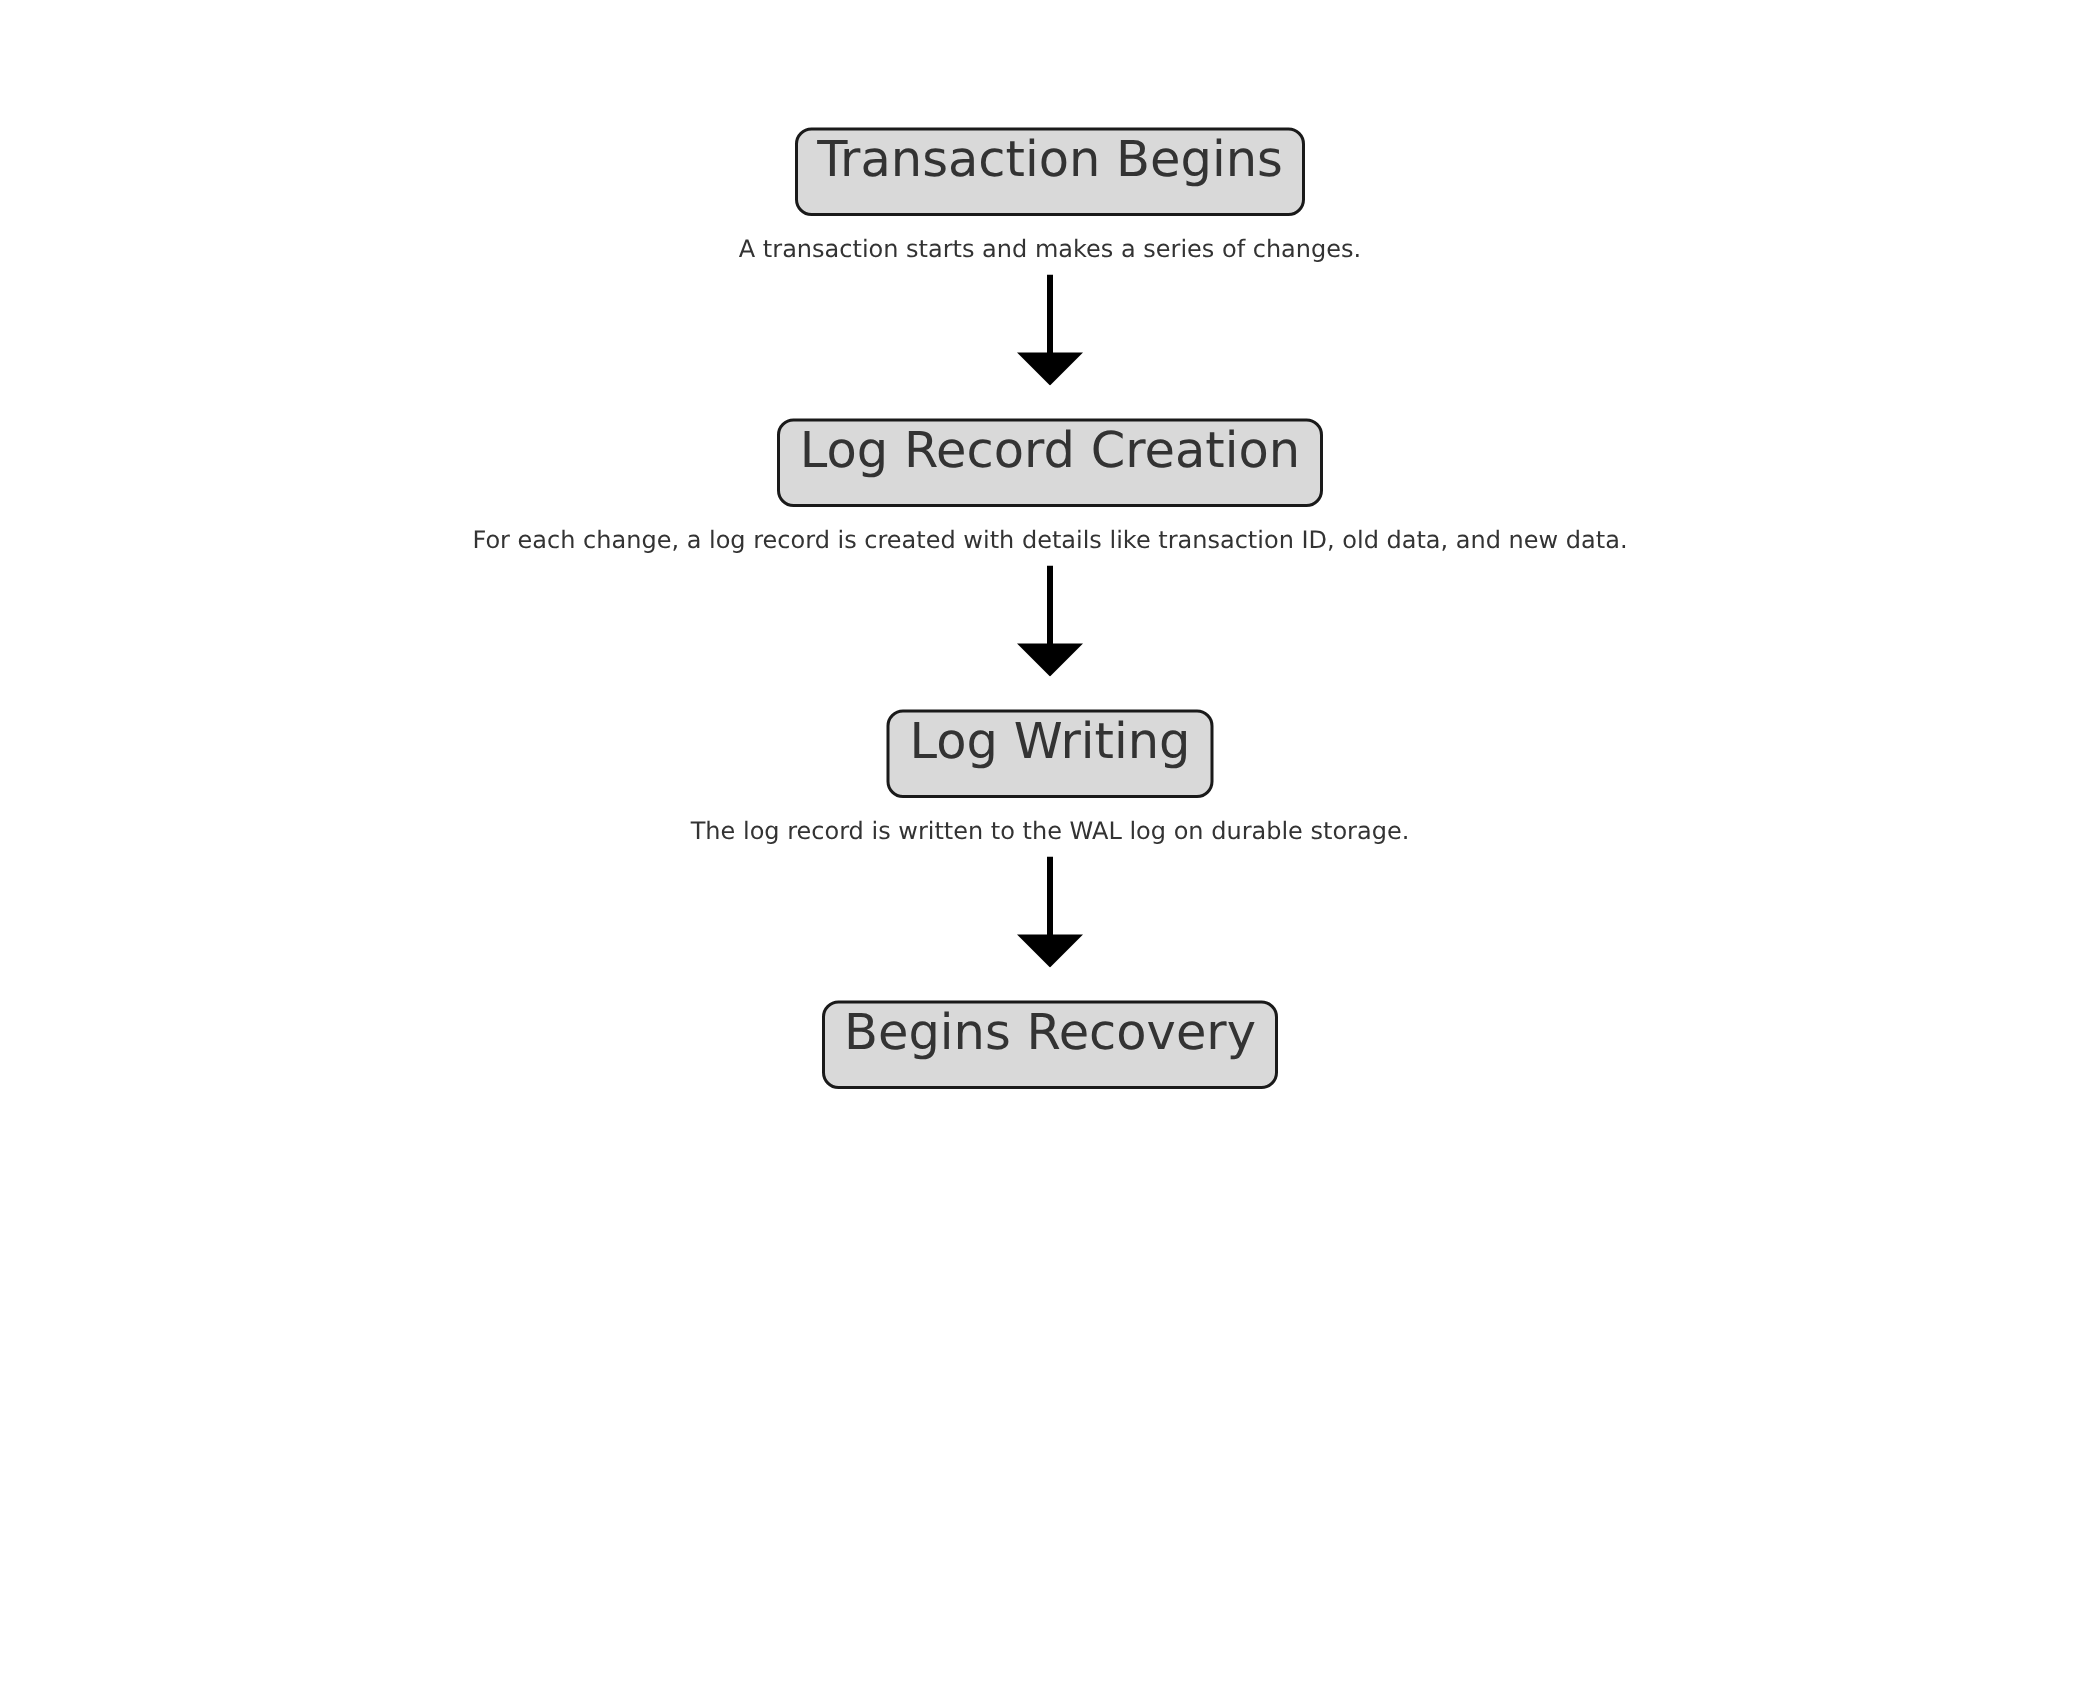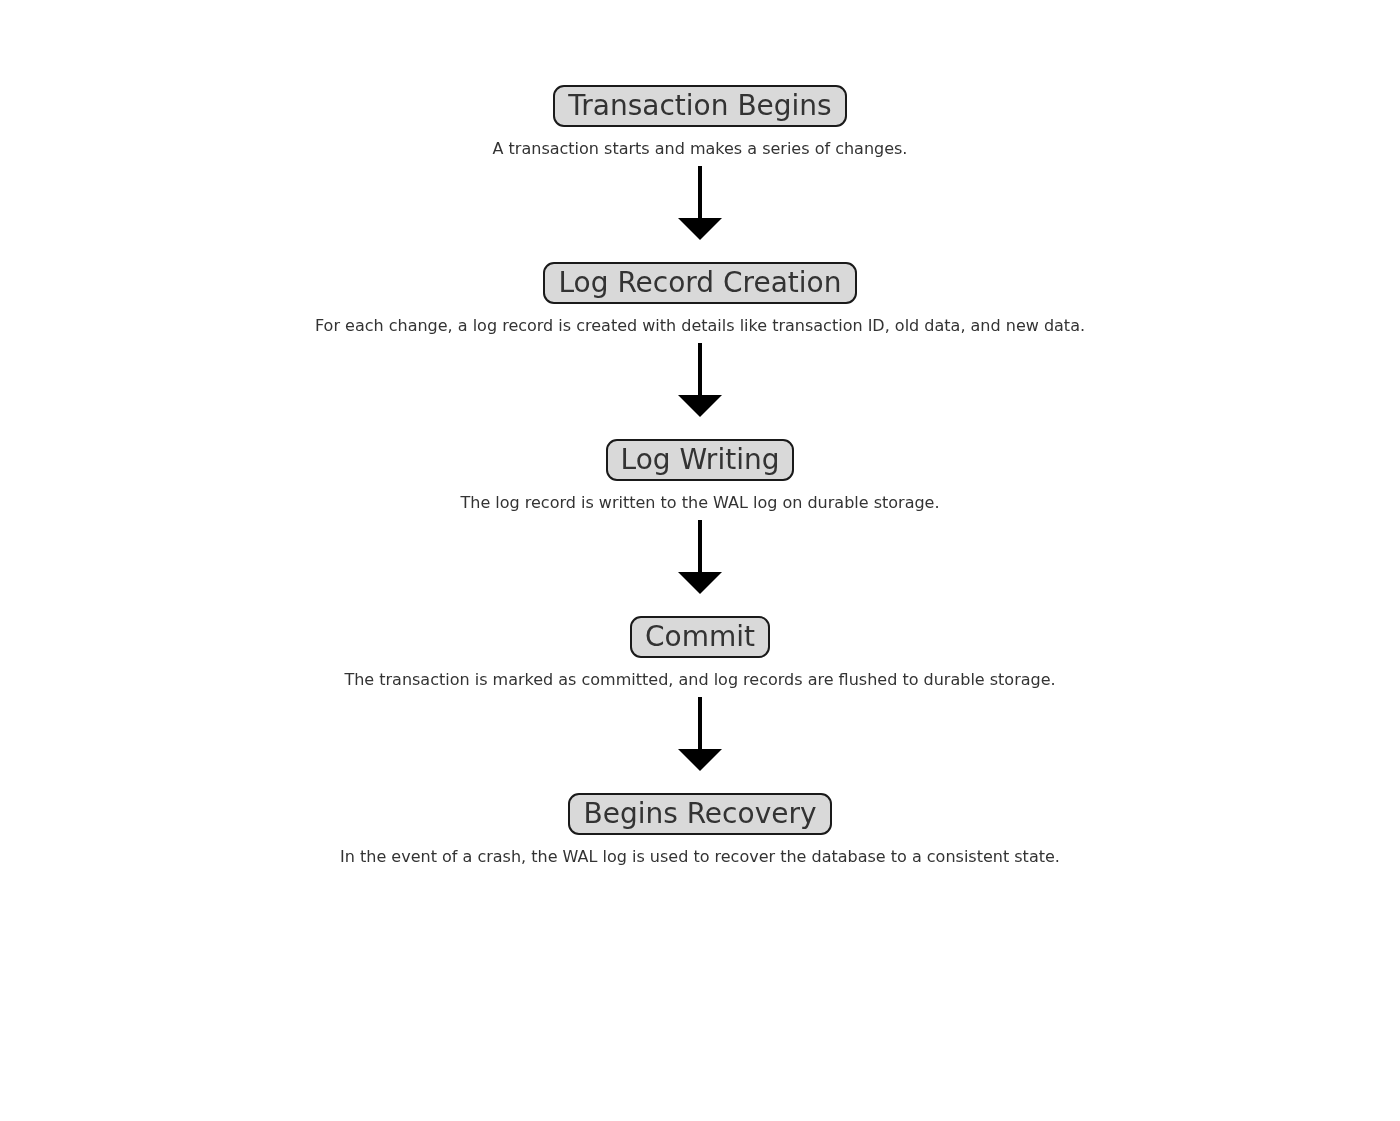--- a/index.html
+++ b/index.html
@@ -26,22 +26,22 @@
   }
   .stage {
     display: flex;
     flex-direction: column;
     align-items: center;
   }
   .node-box {
     background: var(--box-fill, #d9d9d9);
     border: 2.5px solid var(--box-border, #1a1a1a);
     border-radius: 11px;
-    padding: 4px 13px 4px 13px;
-    font-size: 28px;
+    padding: 4px 13px 21px 13px;
+    font-size: 33px;
     line-height: 30px;
     color: var(--text, #333333);
     white-space: nowrap;
   }
   .node-desc {
     margin-top: 8px;
     font-size: 16px;
     line-height: 27px;
     color: var(--text, #333333);
     text-align: center;
@@ -82,28 +82,19 @@
     <div class="stage">
       <div class="node-box">Log Writing</div>
       <div class="node-desc">The log record is written to the WAL log on durable storage.</div>
       <svg class="arrow" viewBox="0 0 44 74" xmlns="http://www.w3.org/2000/svg">
         <line x1="22" y1="0" x2="22" y2="54" stroke="#000000" stroke-width="4"></line>
         <polygon points="0,52 44,52 22,74" fill="#000000"></polygon>
       </svg>
     </div>
 
 
-    <div class="stage">
-      <div class="node-box">Commit</div>
-      <div class="node-desc">The transaction is marked as committed, and log records are flushed to durable storage.</div>
-      <svg class="arrow" viewBox="0 0 44 74" xmlns="http://www.w3.org/2000/svg">
-        <line x1="22" y1="0" x2="22" y2="54" stroke="#000000" stroke-width="4"></line>
-        <polygon points="0,52 44,52 22,74" fill="#000000"></polygon>
-      </svg>
-    </div>
 
     <div class="stage">
       <div class="node-box">Begins Recovery</div>
-      <div class="node-desc">In the event of a crash, the WAL log is used to recover the database to a consistent state.</div>
     </div>
 
   </div>
 </div>
 
 </body></html>

